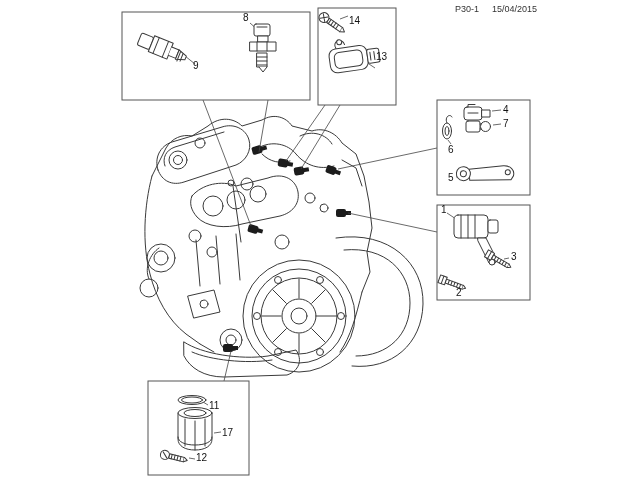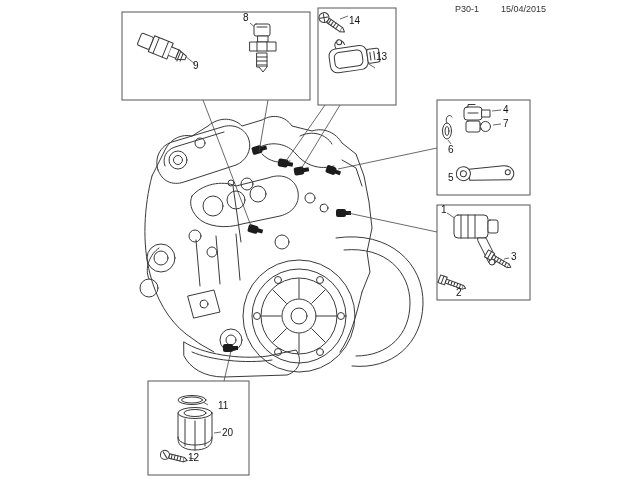--- a/index.html
+++ b/index.html
@@ -6,21 +6,21 @@
   .page{
     position:relative;width:640px;height:480px;background:#fff;
     font-family:"Liberation Sans",sans-serif;overflow:hidden;
   }
   .page svg{position:absolute;left:0;top:0;}
   .plabel{
     position:absolute;font-size:10px;line-height:1;color:#111;
     user-select:none;white-space:nowrap;
   }
   .titleblock{
-    position:absolute;left:455px;top:4px;display:flex;gap:22px;
+    position:absolute;left:455px;top:4px;display:flex;gap:13px;
     font-size:9px;color:#333;line-height:1.2;
   }
 </style>
 </head>
 <body>
 
 <div class="page">
 
   <div class="titleblock">
     <span>P30-1</span>
@@ -272,17 +272,17 @@
   <span class="plabel" style="left:193px;top:61px">9</span>
   <span class="plabel" style="left:349px;top:16px">14</span>
   <span class="plabel" style="left:376px;top:52px">13</span>
   <span class="plabel" style="left:503px;top:105px">4</span>
   <span class="plabel" style="left:503px;top:119px">7</span>
   <span class="plabel" style="left:448px;top:145px">6</span>
   <span class="plabel" style="left:448px;top:173px">5</span>
   <span class="plabel" style="left:441px;top:205px">1</span>
   <span class="plabel" style="left:511px;top:252px">3</span>
   <span class="plabel" style="left:456px;top:288px">2</span>
-  <span class="plabel" style="left:218px;top:401px">11</span>
-  <span class="plabel" style="left:222px;top:428px">20</span>
-  <span class="plabel" style="left:188px;top:453px">12</span>
+  <span class="plabel" style="left:209px;top:401px">11</span>
+  <span class="plabel" style="left:222px;top:428px">17</span>
+  <span class="plabel" style="left:196px;top:453px">12</span>
 
 </div>
 
 </body></html>

